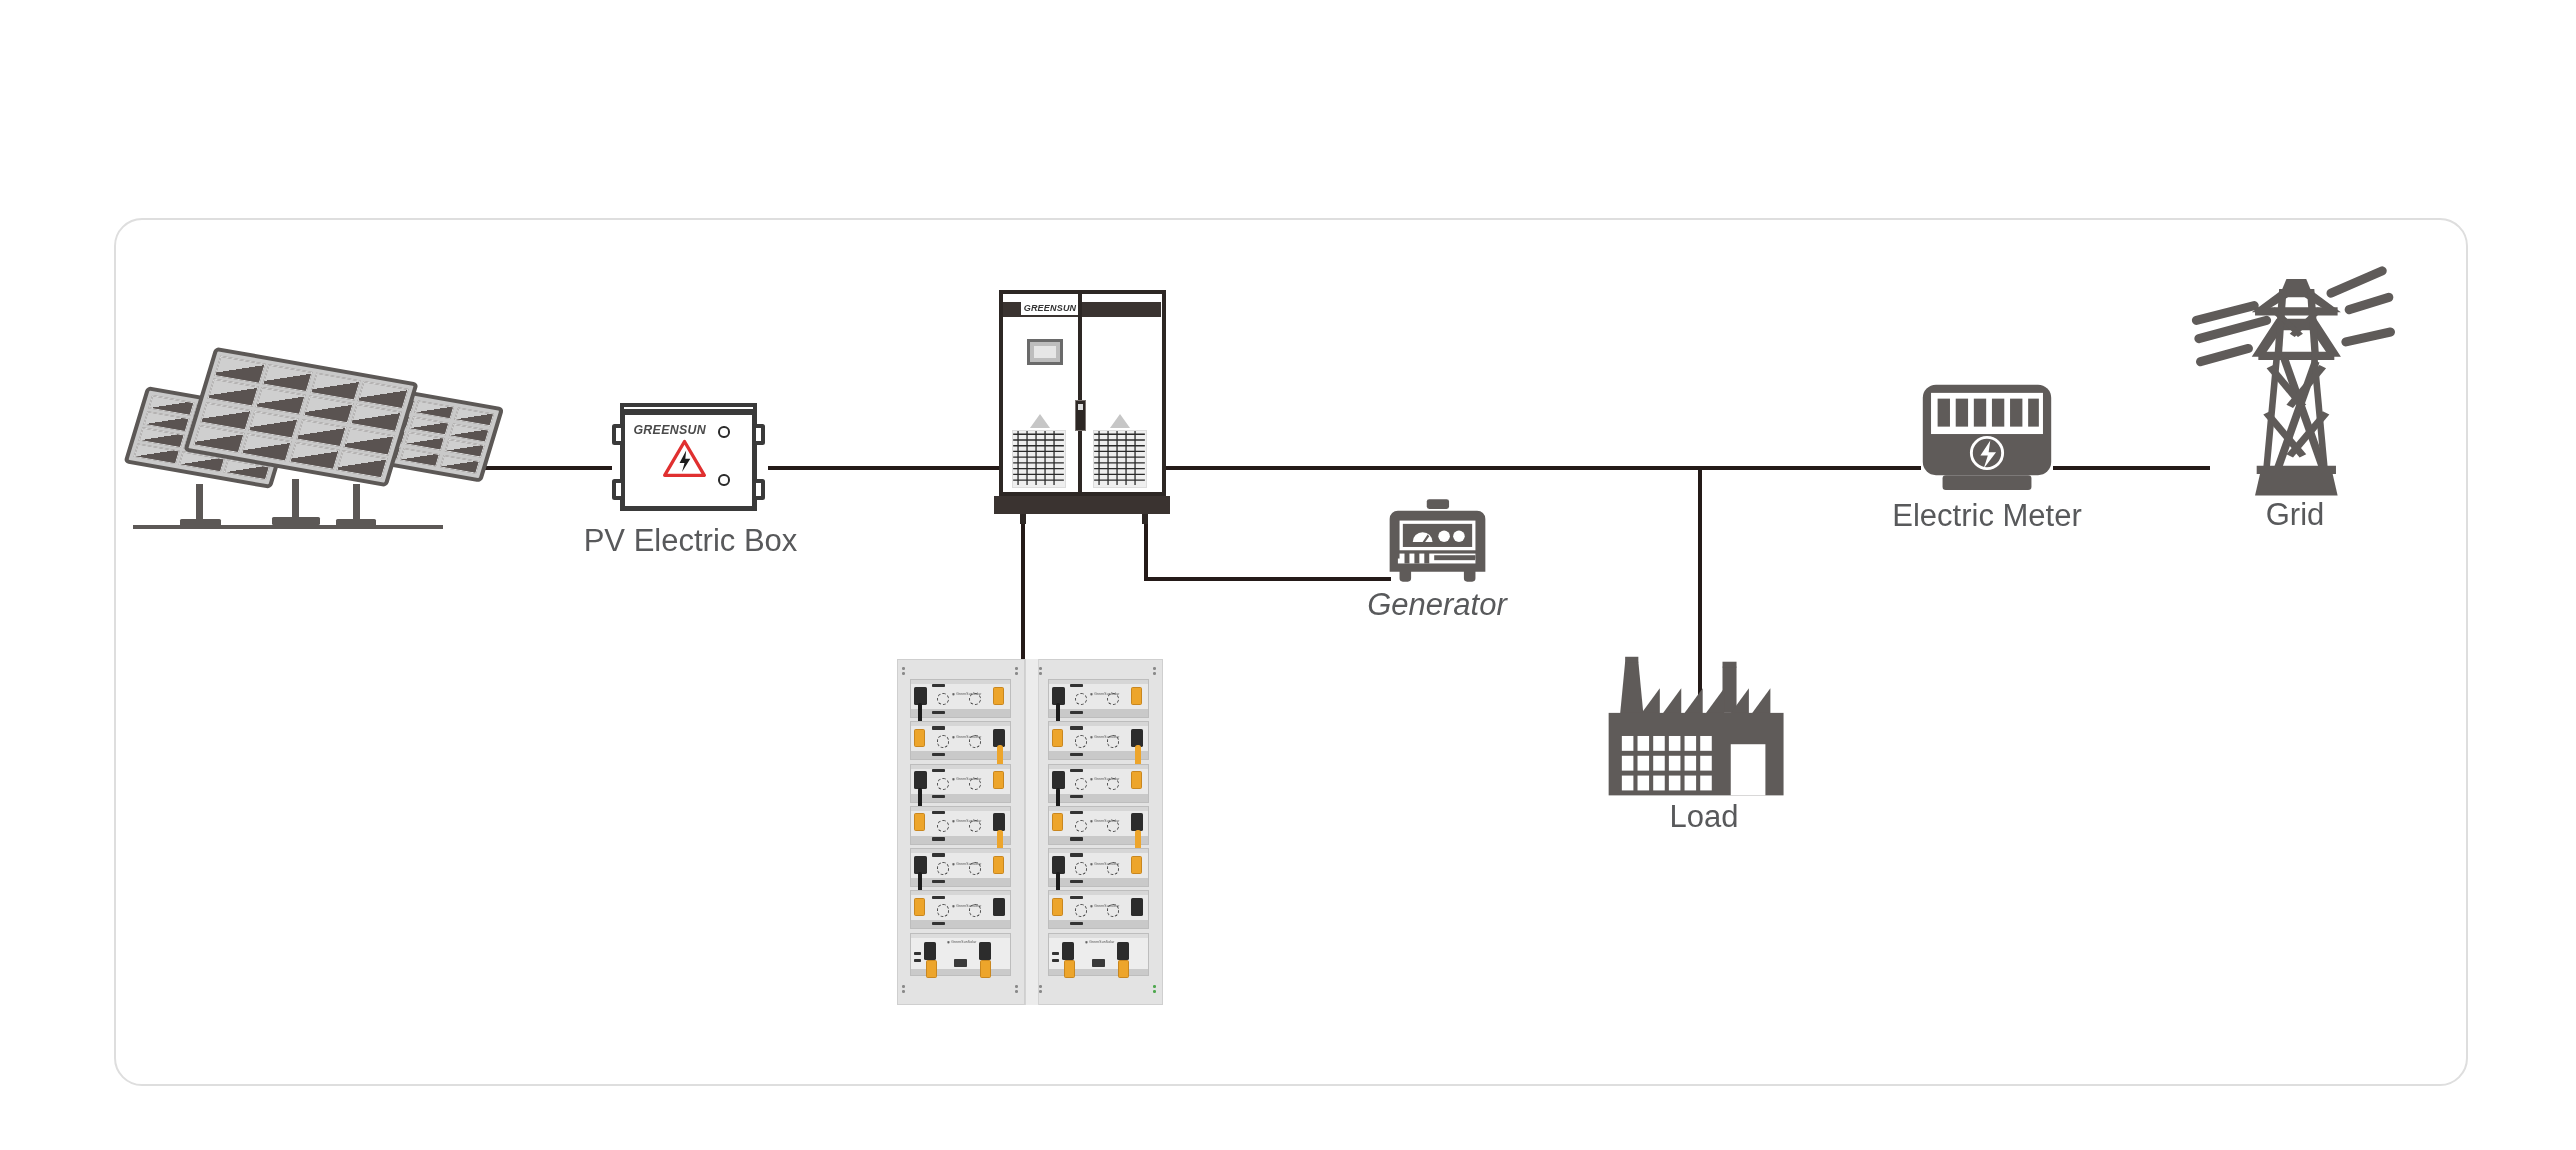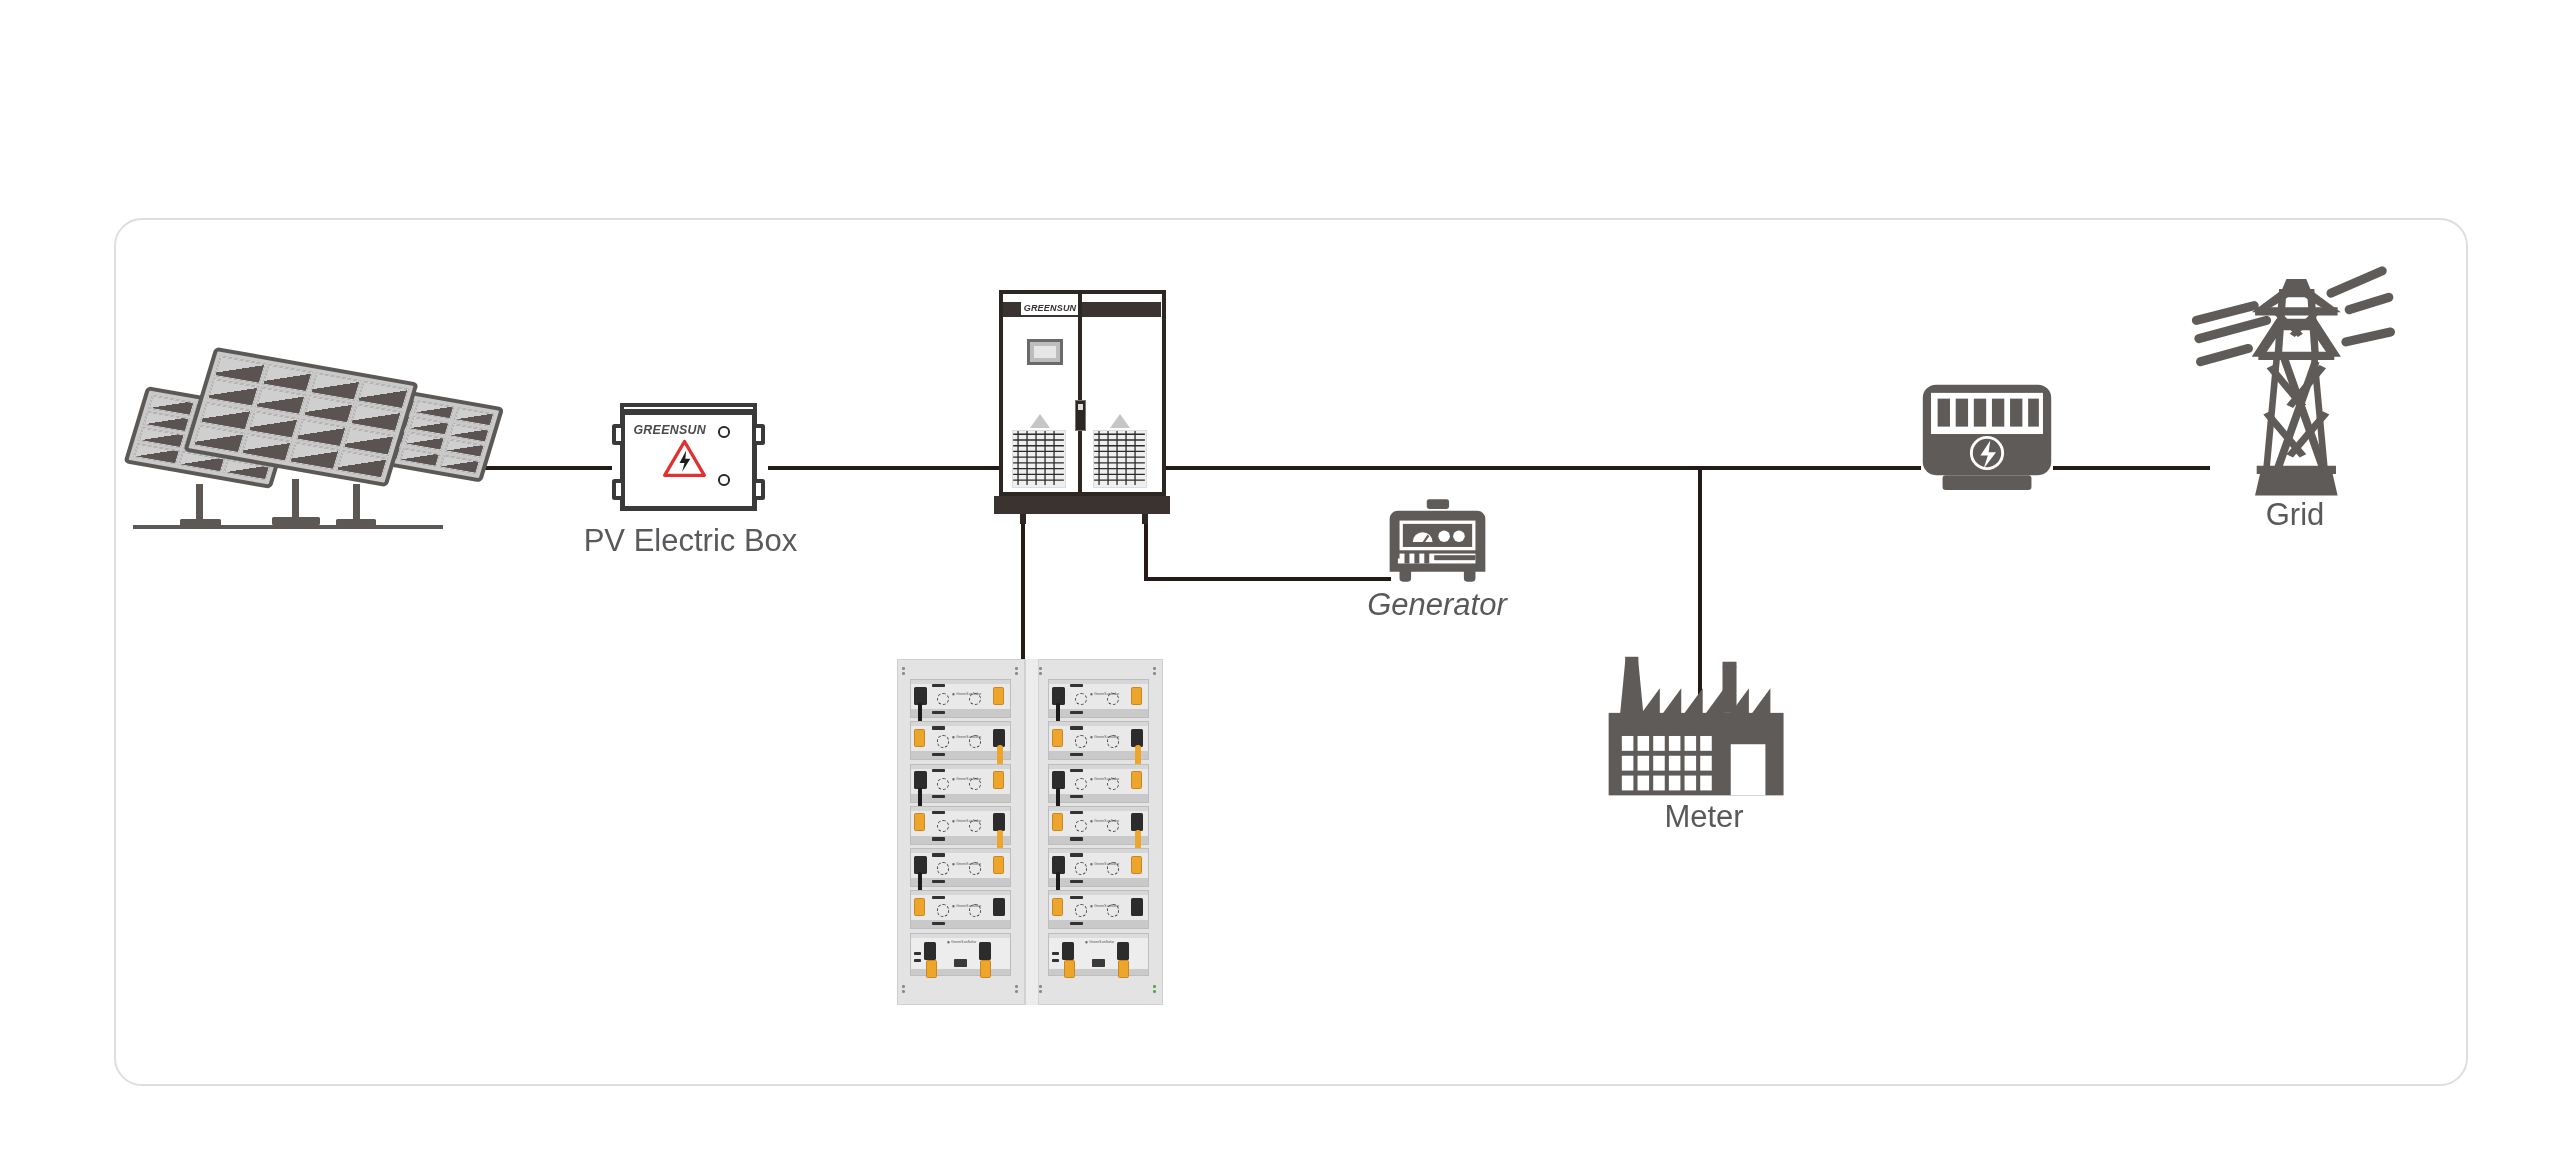--- a/index.html
+++ b/index.html
@@ -568,41 +568,42 @@
           <rect x="18" y="146" width="14" height="18"></rect>
             <rect x="37" y="146" width="14" height="18"></rect>
           <rect x="56" y="146" width="14" height="18"></rect>
             <rect x="75" y="146" width="14" height="18"></rect>
           <rect x="94" y="146" width="14" height="18"></rect>
             <rect x="113" y="146" width="14" height="18"></rect>
           <rect x="150" y="108" width="42" height="62"></rect>
         </g>
       </svg>
     </div>
-    <div class="label" style="left:-76px;top:144px;width:346px;">Meter</div>
+    <div class="label" style="left:-76px;top:144px;width:346px;">Load</div>
   </div>
 
   <div id="meter">
     <div>
       <svg width="132" height="107" viewBox="0 0 160 130">
         <rect x="2" y="2" width="156" height="110" rx="16" fill="#5f5b59"></rect>
         <rect x="12" y="12" width="136" height="50" fill="#ffffff"></rect>
         <g fill="#5f5b59">
           <rect x="20" y="19" width="15" height="34"></rect>
             <rect x="42" y="19" width="15" height="34"></rect>
           <rect x="64" y="19" width="15" height="34"></rect>
             <rect x="86" y="19" width="15" height="34"></rect>
           <rect x="108" y="19" width="15" height="34"></rect>
             <rect x="130" y="19" width="13" height="34"></rect>
         </g>
         <circle cx="80" cy="85" r="19" fill="none" stroke="#ffffff" stroke-width="3.5"></circle>
         <path d="M84 70 l-12 18 h9 l-5 16 l15 -20 h-9 Z" fill="#ffffff"></path>
         <rect x="26" y="112" width="108" height="18" rx="4" fill="#5f5b59"></rect>
       </svg>
     </div>
+    <div class="label" style="left:-107px;top:115px;width:346px;">Electric Meter</div>
   </div>
 
   <div id="grid">
     <div>
       <svg width="223" height="256" viewBox="0 0 270 310">
         <g stroke="#5f5b59" stroke-width="11" stroke-linecap="round">
           <line x1="15" y1="78" x2="85" y2="60"></line>
           <line x1="18" y1="100" x2="100" y2="78"></line>
           <line x1="20" y1="128" x2="78" y2="112"></line>
           <line x1="178" y1="45" x2="240" y2="18"></line>

